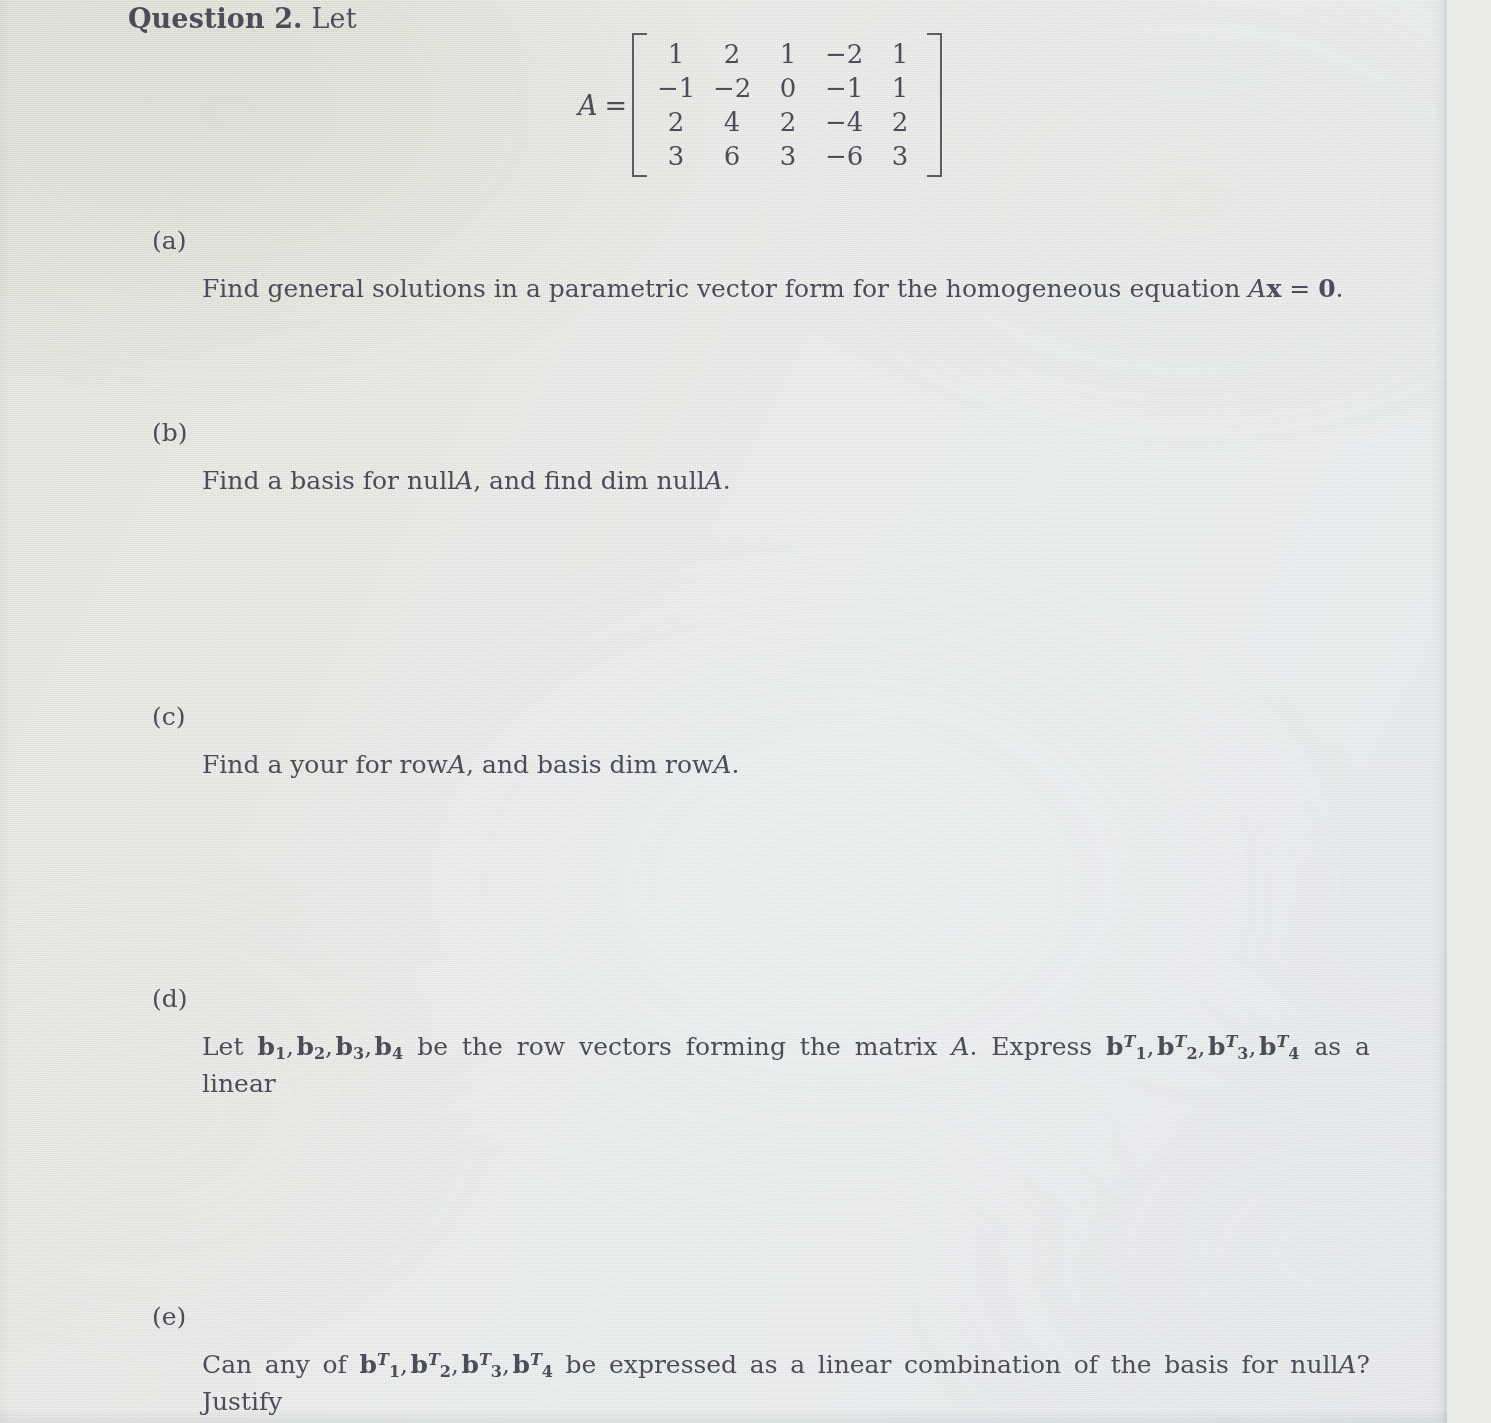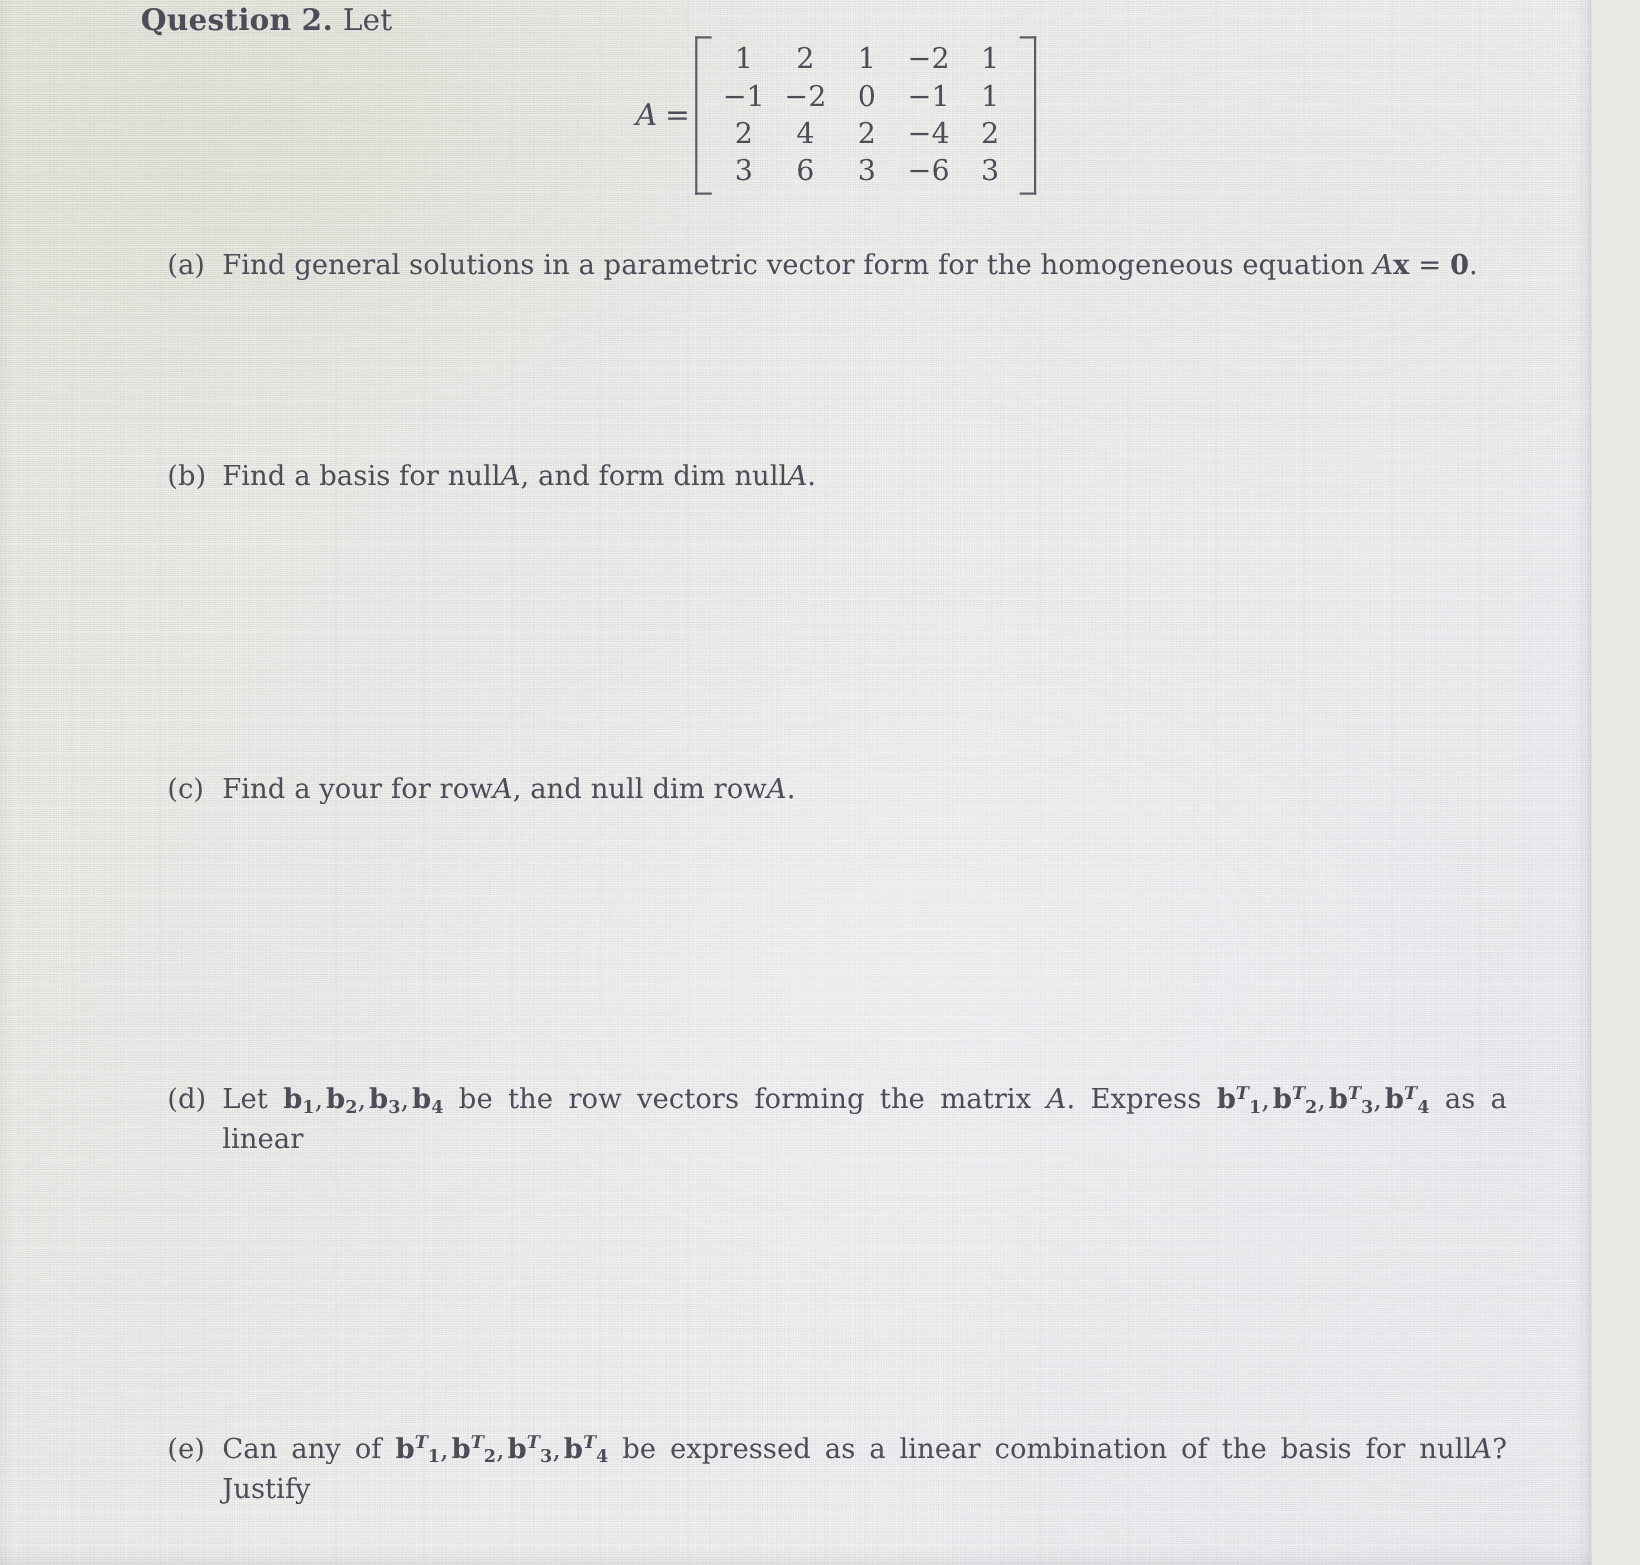--- a/index.html
+++ b/index.html
@@ -172,21 +172,21 @@
     flex: 0 0 auto;
     width: 50px;
     text-align: left;
     white-space: nowrap;
   }
   .item .body {
     flex: 1 1 auto;
     text-align: justify;
     text-justify: inter-word;
   }
-  .item .body > .para { display: block; }
+  .item .body > .para { display: block; margin-top: 48px; }
   .item .body > .para.j {
     text-align: justify;
   }
   .item .body > .para.j::after {
     content: "";
     display: inline-block;
     width: 100%;
   }
 
   .mi { font-style: italic; }
@@ -259,28 +259,28 @@
     <div class="item" id="item-a">
       <span class="tag">(a)</span>
       <span class="body">
           <span class="para"><span>Find general solutions in a parametric vector form for the homogeneous equation </span><span class="mi">A</span><span class="bv">x</span><span> = </span><span class="bv">0</span><span>.</span></span>
         </span>
     </div>
 
     <div class="item" id="item-b">
       <span class="tag">(b)</span>
       <span class="body">
-          <span class="para"><span>Find a basis for null</span><span class="mi">A</span><span>, and form dim null</span><span class="mi">A</span><span>.</span></span>
+          <span class="para"><span>Find a basis for null</span><span class="mi">A</span><span>, and find dim null</span><span class="mi">A</span><span>.</span></span>
         </span>
     </div>
 
     <div class="item" id="item-c">
       <span class="tag">(c)</span>
       <span class="body">
-          <span class="para"><span>Find a your for row</span><span class="mi">A</span><span>, and null dim row</span><span class="mi">A</span><span>.</span></span>
+          <span class="para"><span>Find a your for row</span><span class="mi">A</span><span>, and basis dim row</span><span class="mi">A</span><span>.</span></span>
         </span>
     </div>
 
     <div class="item" id="item-d">
       <span class="tag">(d)</span>
       <span class="body">
           <span class="para j"><span>Let </span><span class="bv"><span>b</span><sub>1</sub></span>, <span class="bv"><span>b</span><sub>2</sub></span>, <span class="bv"><span>b</span><sub>3</sub></span>, <span class="bv"><span>b</span><sub>4</sub></span><span> be the row vectors forming the matrix </span><span class="mi">A</span><span>.  Express </span><span class="bv"><span>b</span><sup>T</sup><sub>1</sub></span>, <span class="bv"><span>b</span><sup>T</sup><sub>2</sub></span>, <span class="bv"><span>b</span><sup>T</sup><sub>3</sub></span>, <span class="bv"><span>b</span><sup>T</sup><sub>4</sub></span><span> as a linear</span></span>
         </span>
     </div>
 

